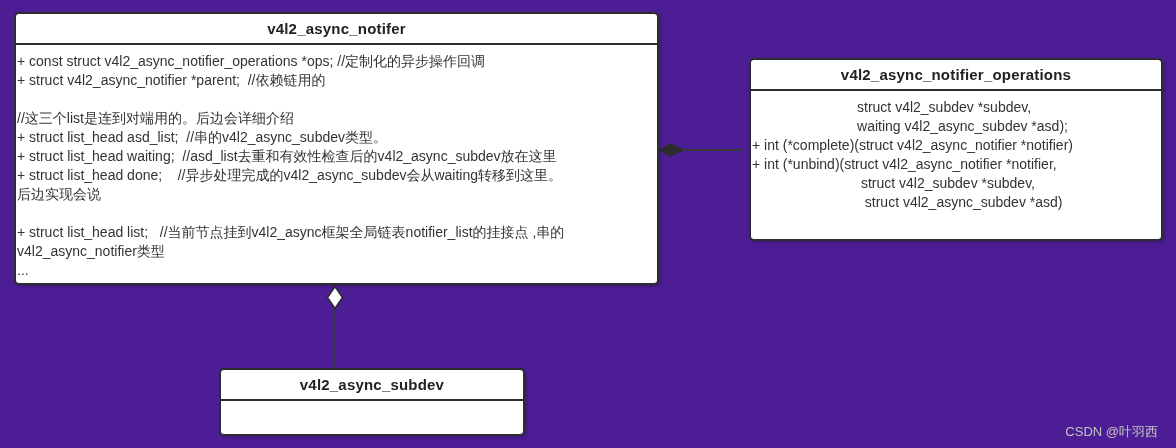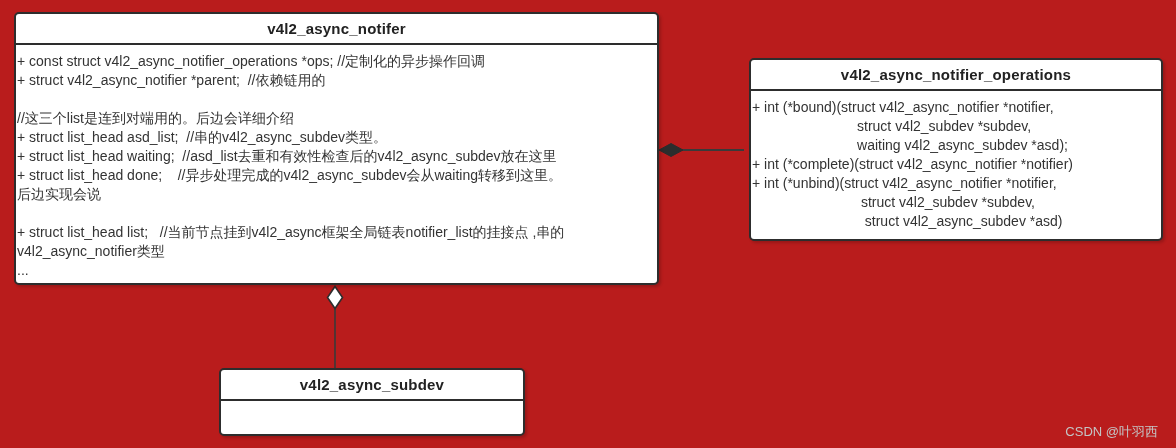--- a/index.html
+++ b/index.html
@@ -4,21 +4,21 @@
 <style>
   * { margin: 0; padding: 0; box-sizing: border-box; }
   html, body { background: #ffffff; }
   body {
     font-family: "Liberation Sans", "DejaVu Sans", sans-serif;
     width: 1176px; height: 448px; overflow: hidden;
   }
   .canvas {
     position: relative;
     width: 1176px; height: 448px;
-    background: #b91c1c;
+    background: #4c1d95;
   }
   .class-box {
     position: absolute;
     background: #ffffff;
     border: 2px solid #2d2d2d;
     border-radius: 5px;
     box-shadow: 2px 2px 3px rgba(0,0,0,0.18);
     overflow: hidden;
   }
   .class-title {
@@ -85,21 +85,20 @@
         <div class="code-line"></div>
         <div class="code-line">+ struct list_head list;   //当前节点挂到v4l2_async框架全局链表notifier_list的挂接点 ,串的</div>
         <div class="code-line">v4l2_async_notifier类型</div>
         <div class="code-line">...</div>
       </div>
   </div>
 
   <div class="class-box" id="box-ops">
     <div class="class-title">v4l2_async_notifier_operations</div>
     <div class="class-body">
-        <div class="code-line">+ int (*bound)(struct v4l2_async_notifier *notifier,</div>
         <div class="code-line">                           struct v4l2_subdev *subdev,</div>
         <div class="code-line">                           waiting v4l2_async_subdev *asd);</div>
         <div class="code-line">+ int (*complete)(struct v4l2_async_notifier *notifier)</div>
         <div class="code-line">+ int (*unbind)(struct v4l2_async_notifier *notifier,</div>
         <div class="code-line">                            struct v4l2_subdev *subdev,</div>
         <div class="code-line">                             struct v4l2_async_subdev *asd)</div>
       </div>
   </div>
 
   <div class="class-box" id="box-subdev">

